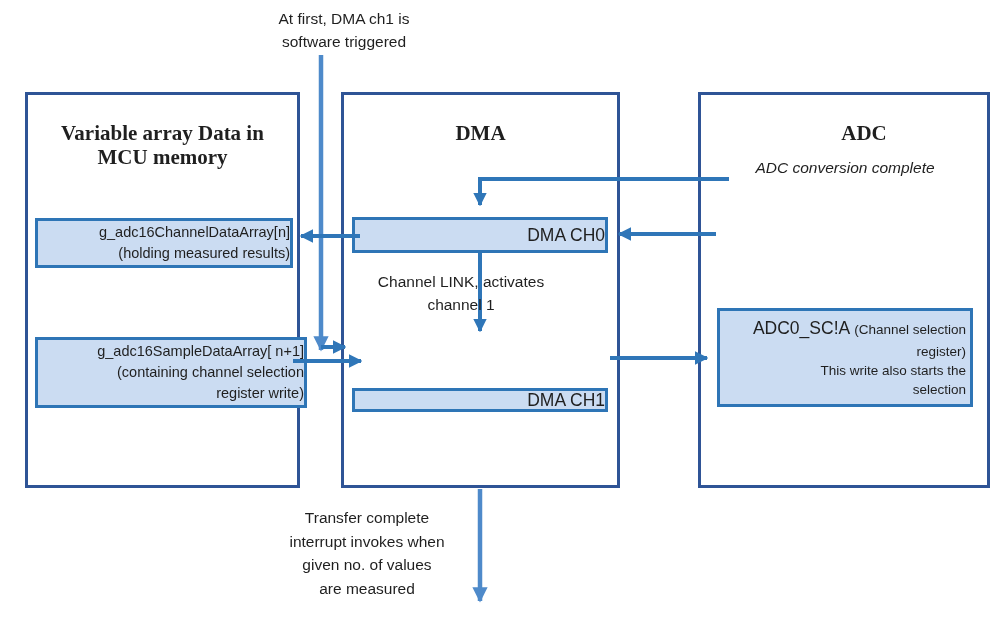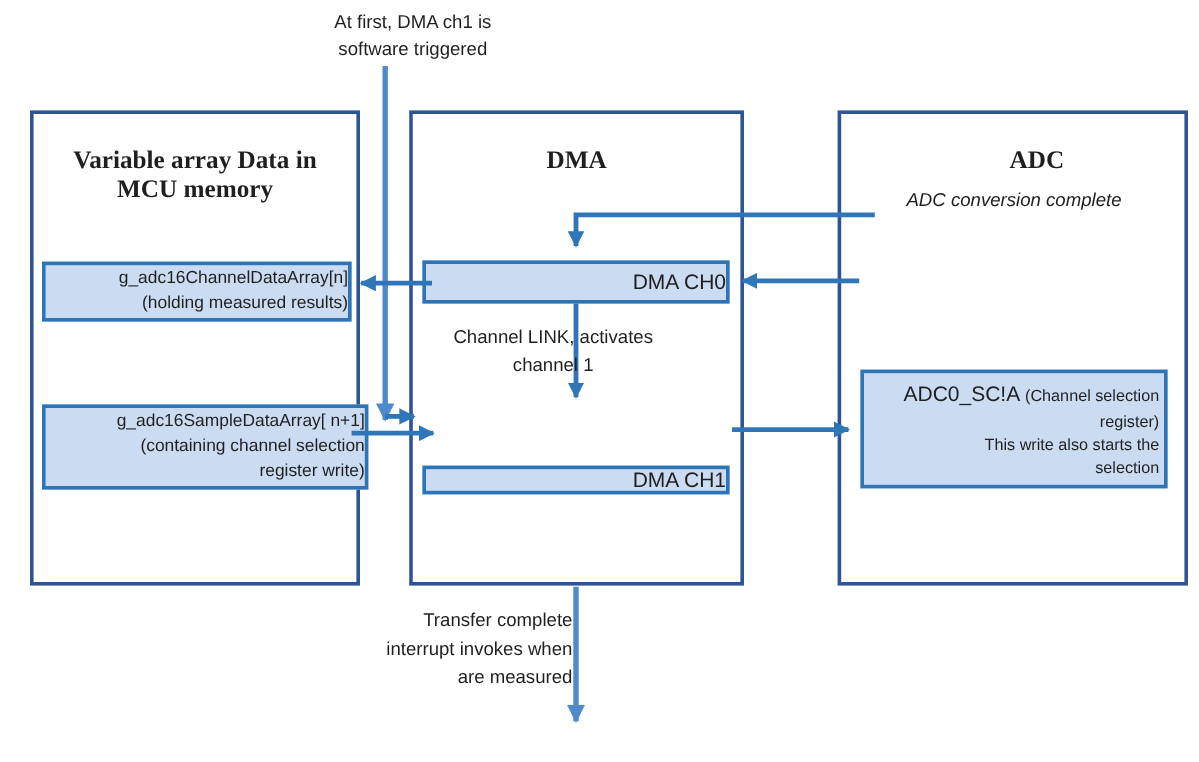--- a/index.html
+++ b/index.html
@@ -39,21 +39,21 @@
   #dma-ch1-box{left:352px;top:340px;width:256px;height:24px;margin-top:48px;}
   #adc0-ra-box{left:716px;top:217px;width:261px;height:36px;}
   #adc0-sca-box{left:717px;top:308px;width:256px;height:99px;padding:2px 4px;}
 
   #top-note{left:244px;top:7px;width:200px;}
   #memory-title{left:25px;top:121px;width:275px;}
   #dma-title{left:341px;top:121px;width:279px;}
   #adc-title{left:698px;top:121px;width:332px;text-align:center;}
   #request-note{left:745px;top:156px;width:200px;font-style:italic;}
   #link-note{left:361px;top:270px;width:200px;}
-  #bottom-note{left:257px;top:506px;width:220px;line-height:23.5px;text-align:right;}
+  #bottom-note{left:257px;top:506px;width:220px;line-height:23.5px;}
 
   .sca-line1{font-size:17.5px;line-height:25px;}
   .sca-line1 .sub{font-size:13.5px;margin-left:4px;}
   .sca-small{font-size:13.5px;line-height:19px;}
 
   .squiggly{text-decoration-line:underline;text-decoration-style:wavy;
             text-decoration-color:var(--squiggle);text-decoration-thickness:1px;
             text-underline-offset:3px;}
 
   svg .a{stroke:var(--arrow);stroke-width:4;fill:none;}
@@ -138,16 +138,17 @@
   </div>
 
   <div class="txt note" id="link-note">
     <div>Channel LINK, activates</div>
     <div>channel 1</div>
   </div>
 
   <div class="txt note" id="bottom-note">
     <div>Transfer complete</div>
     <div>interrupt invokes when</div>
+    <div>given no. of values</div>
     <div>are measured</div>
   </div>
 
 </div>
 
 </body></html>

